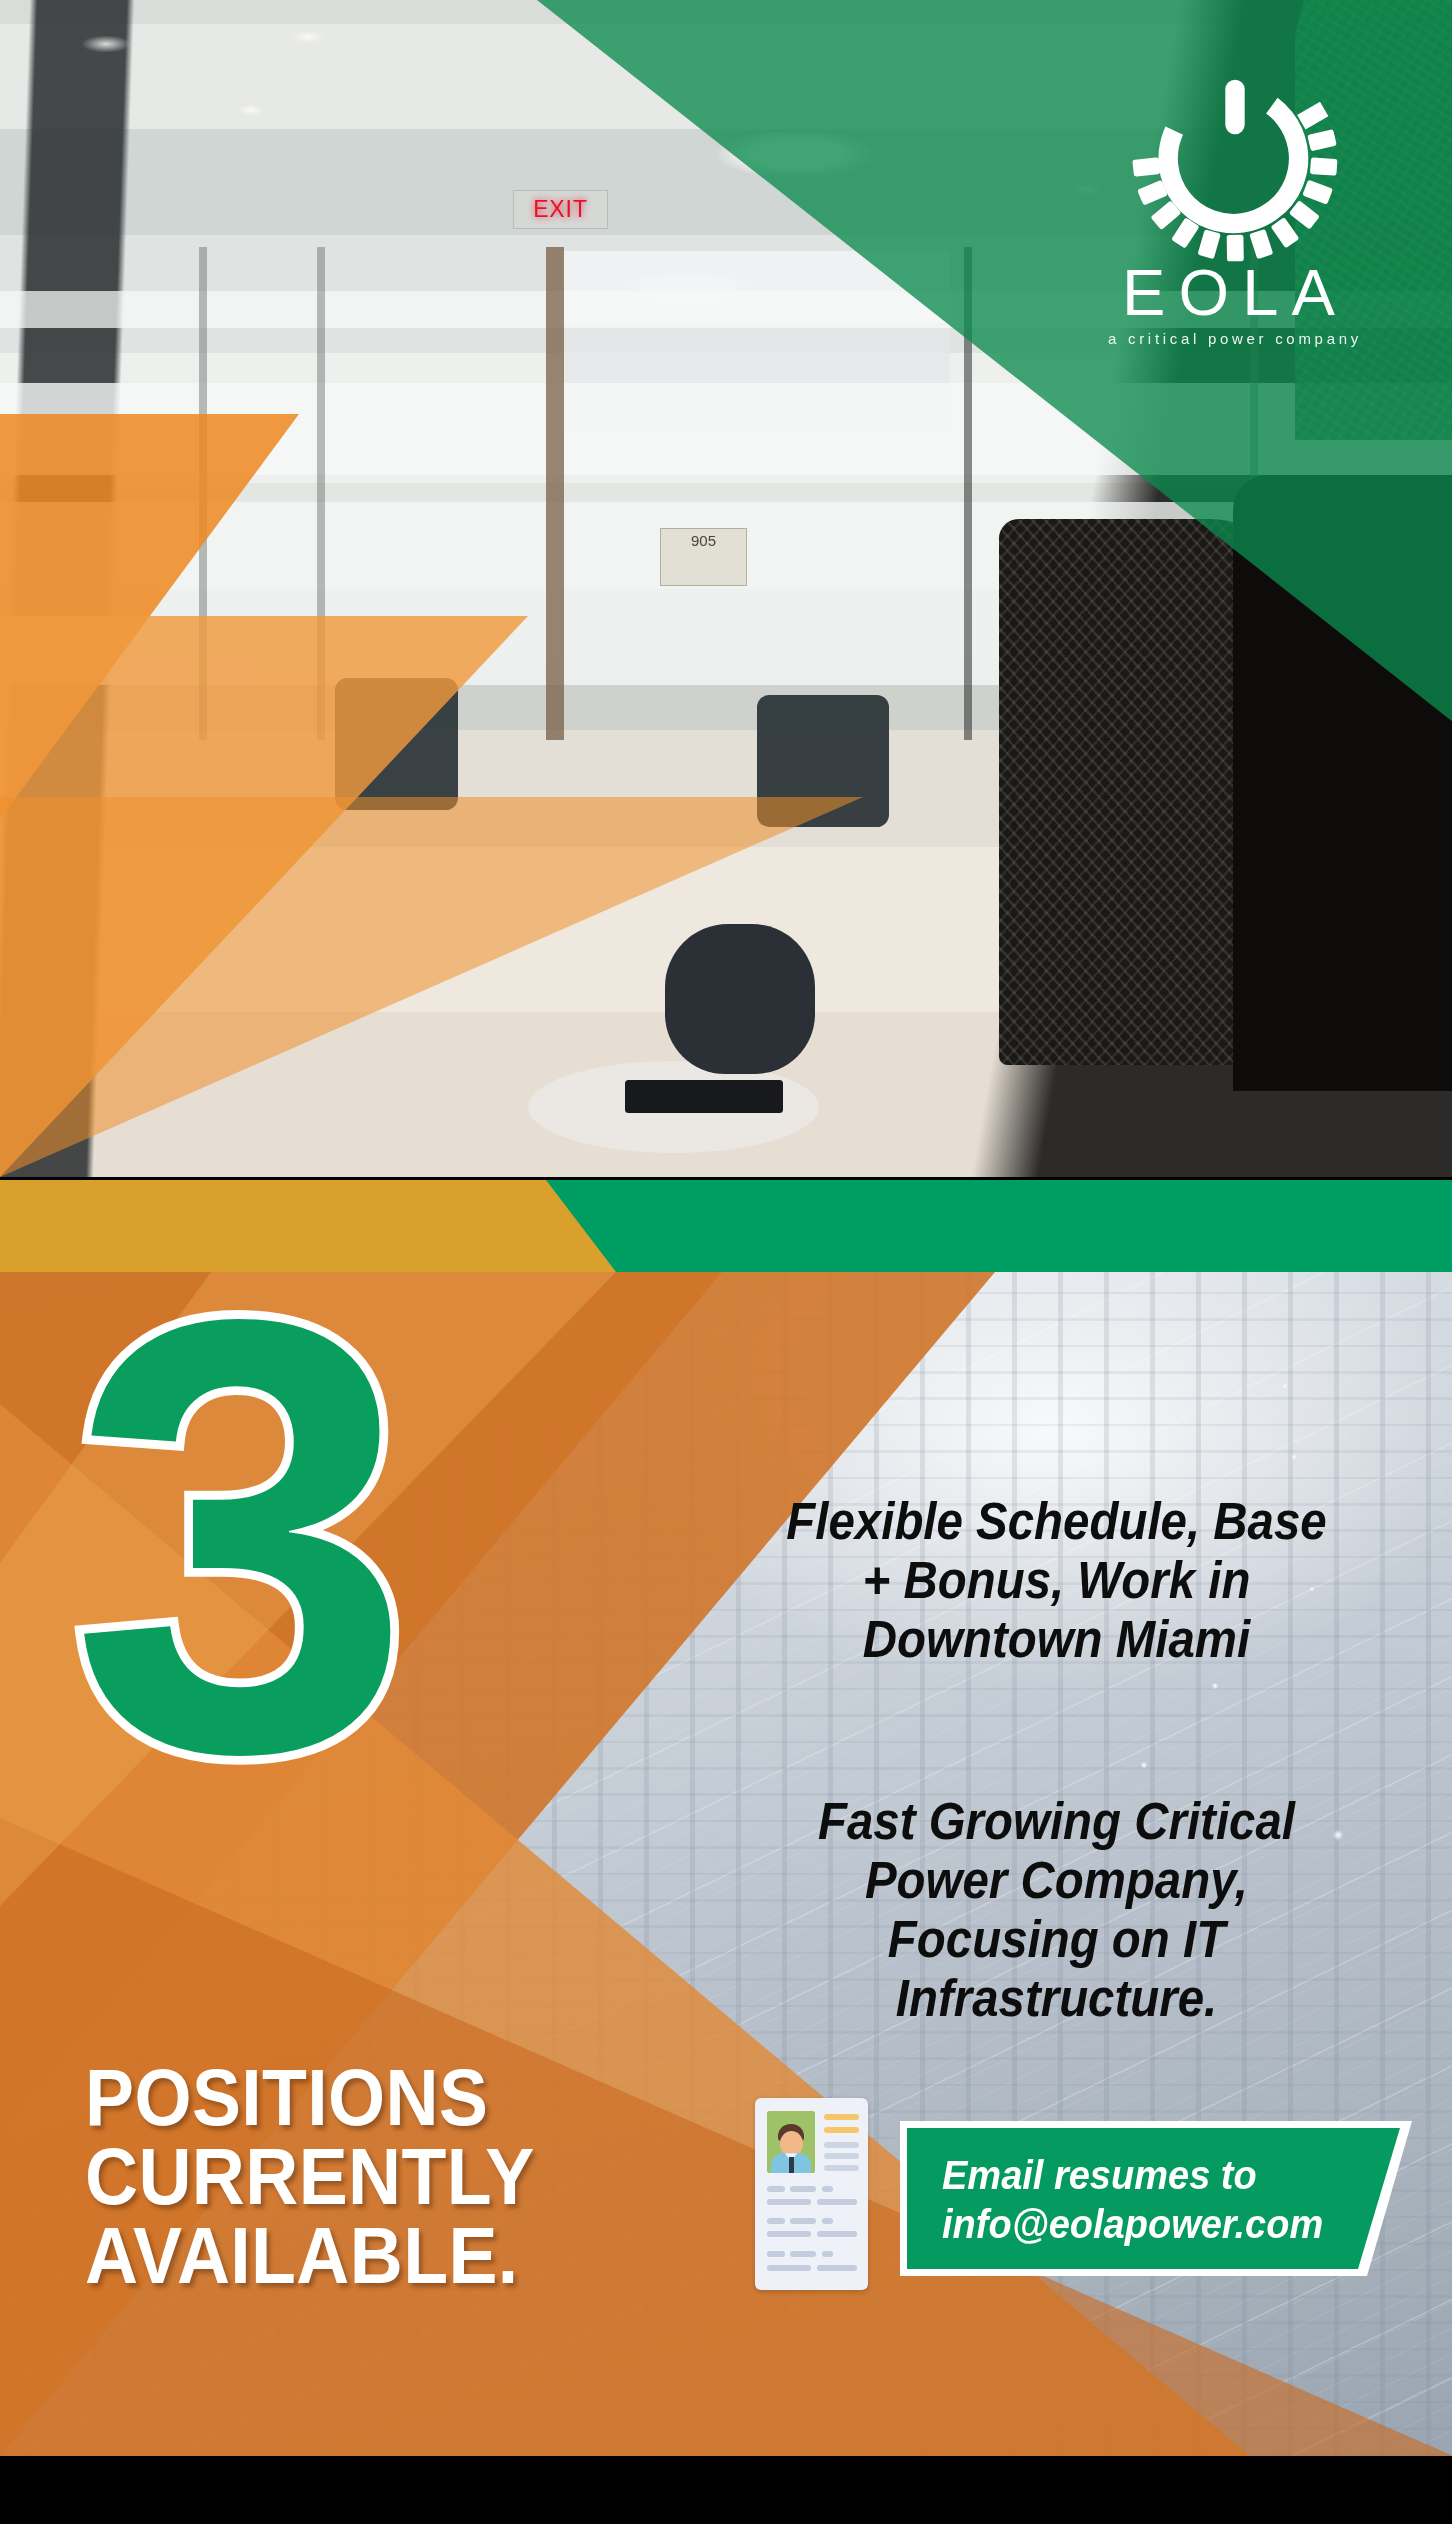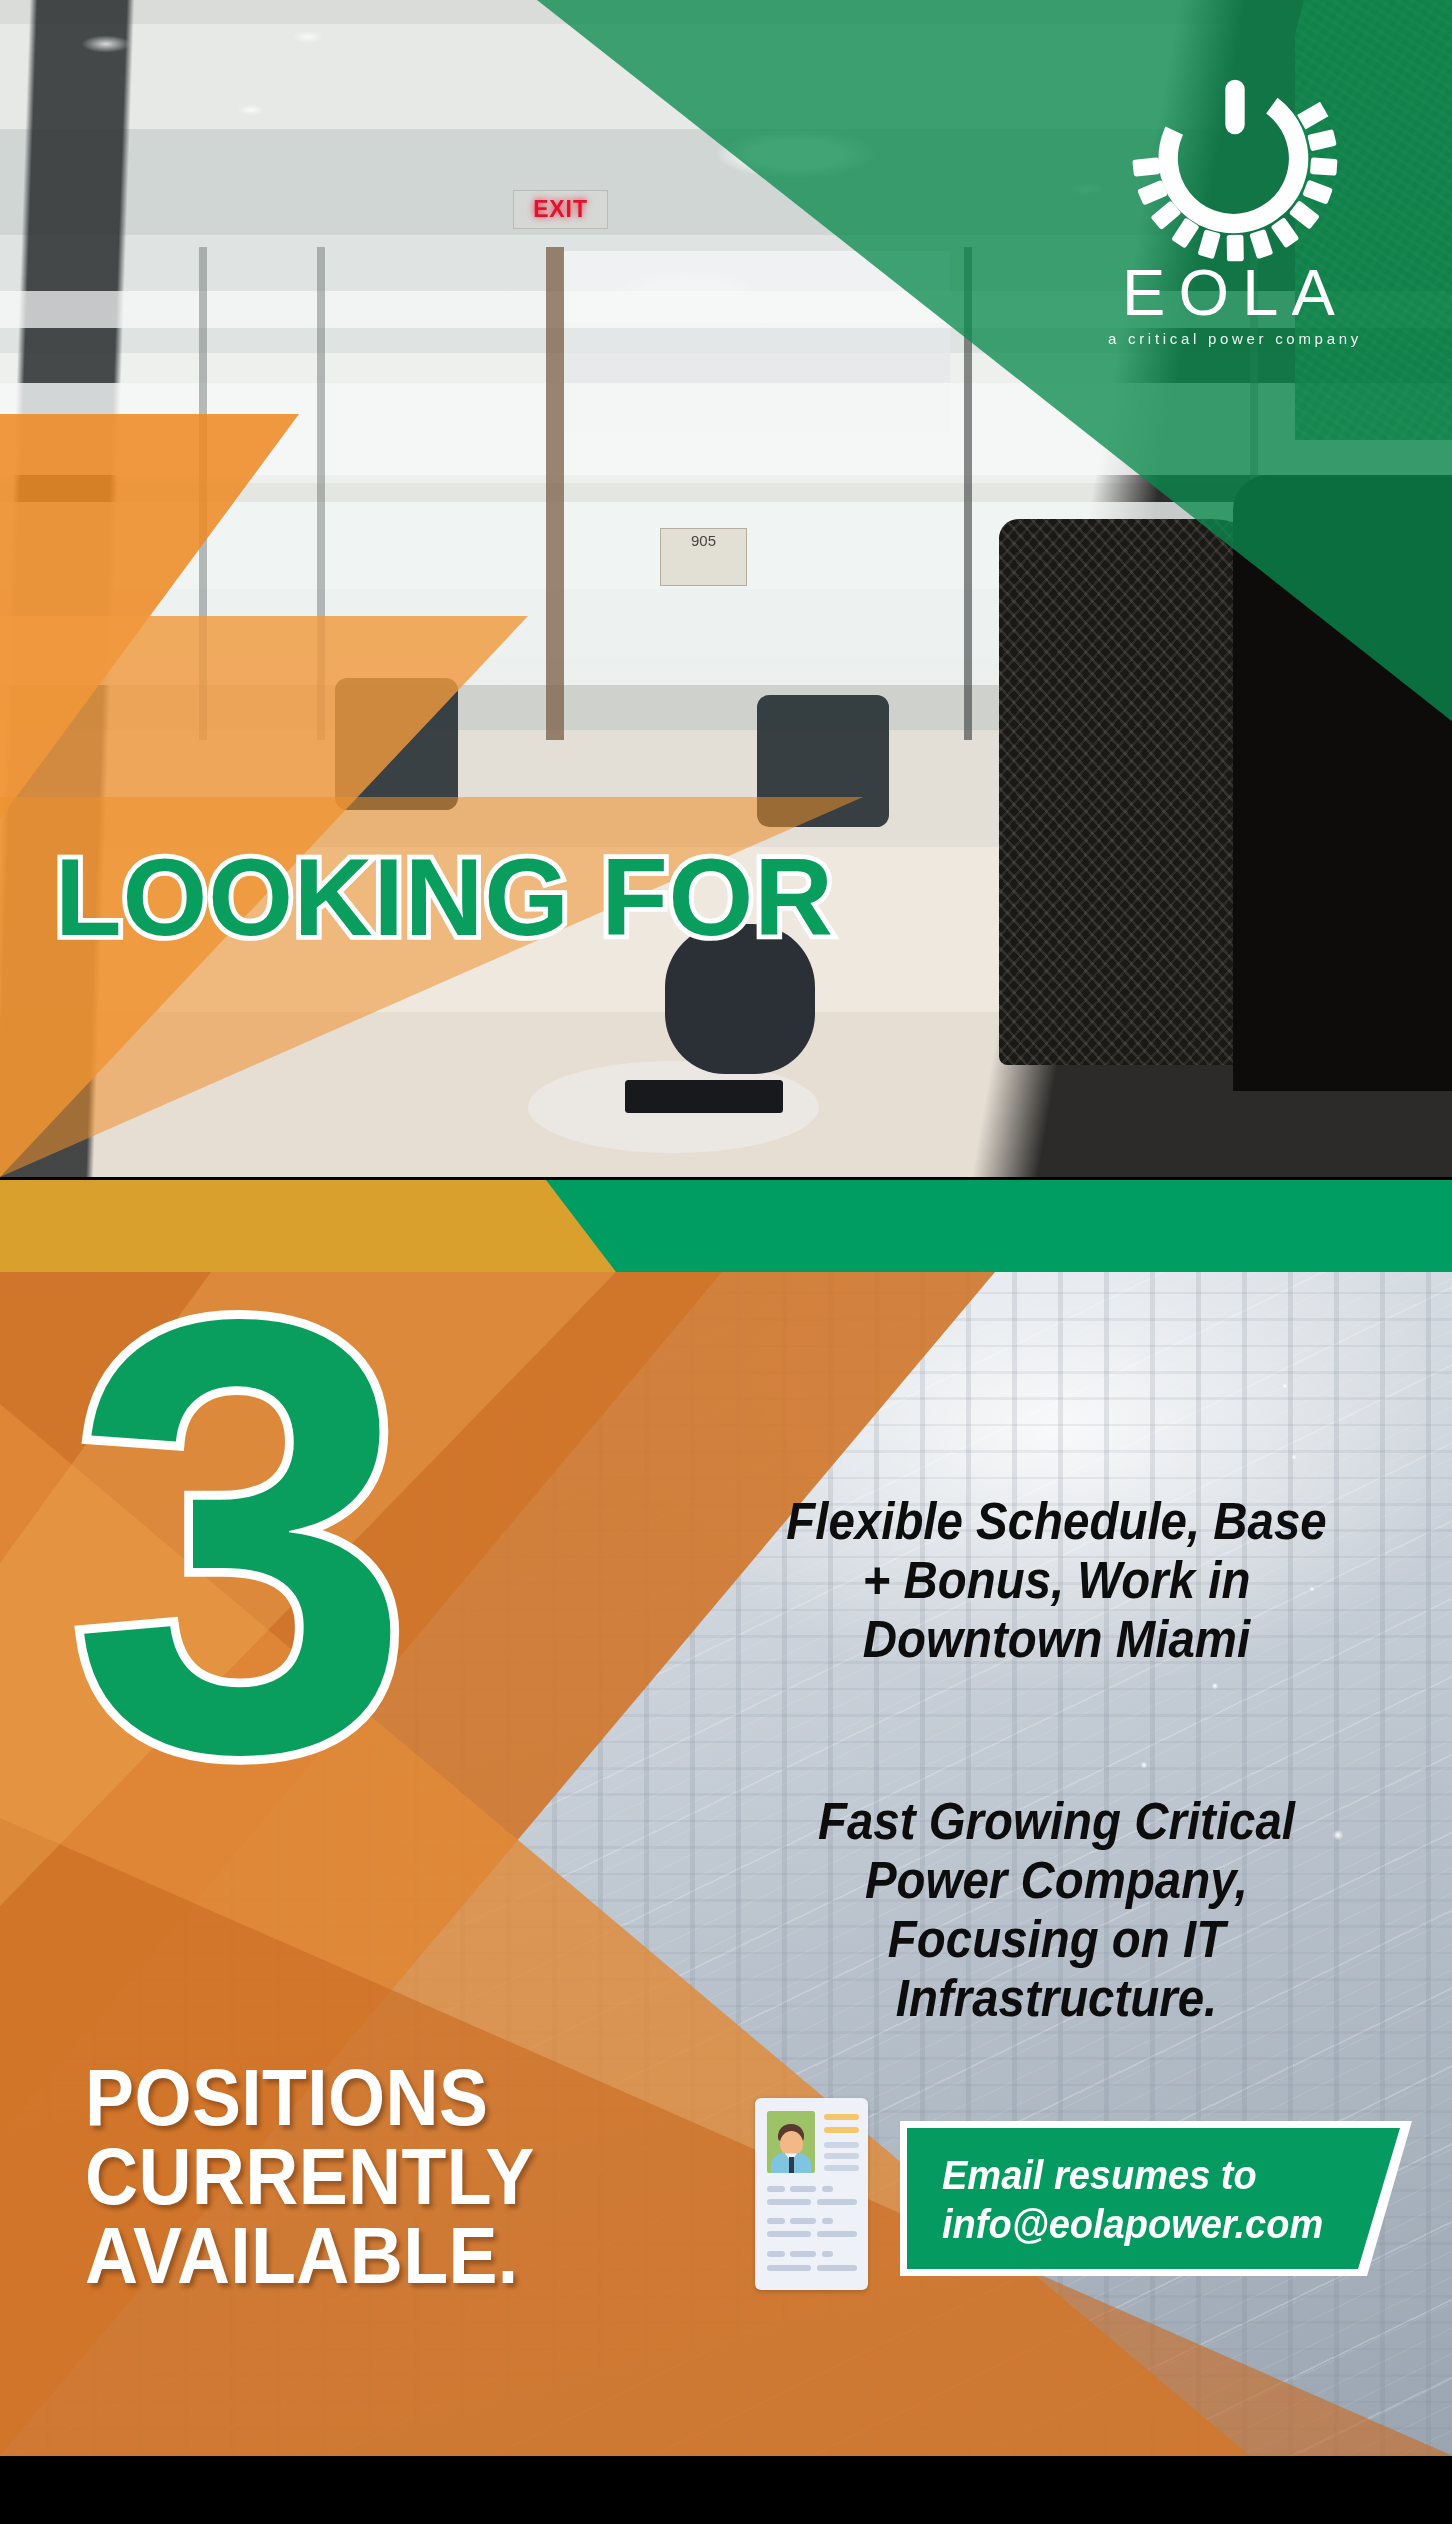--- a/index.html
+++ b/index.html
@@ -65,21 +65,21 @@
   .window-out{position:absolute;left:563px;top:251px;width:387px;height:180px;
     background:
       linear-gradient(180deg,#f2f4f6 0 40%,#e6e8ea 40% 100%),
       repeating-linear-gradient(90deg, rgba(160,170,185,.5) 0 3.5px, rgba(255,255,255,0) 3.5px 23px);
     opacity:.85;}
   .door-sign{position:absolute;left:660px;top:528px;width:85px;height:56px;background:rgba(225,220,210,.92);border:0.9px solid rgba(150,140,125,.6);}
   .door-sign:after{content:"905";position:absolute;left:0;right:0;top:2.6px;text-align:center;font-size:15px;color:#4a443c;}
   
   .exit-sign{position:absolute;left:513px;top:190px;width:93px;height:37px;background:#d6d8d6;border:1.8px solid #b9bcb9;
     display:flex;align-items:center;justify-content:center;}
-  .exit-sign span{color:#e4112b;font-weight:bold;font-size:23px;letter-spacing:0.9px;text-shadow:0 0 7px rgba(230,20,40,.9);}
+  .exit-sign span{color:#e4112b;font-weight:normal;font-size:23px;letter-spacing:0.9px;text-shadow:0 0 7px rgba(230,20,40,.9);}
   
   .blob{position:absolute;border-radius:50%/22%;background:rgba(32,36,40,.92);}
   .ottoman{left:665px;top:924px;width:150px;height:150px;border-radius:42% 42% 40% 40%;background:#2b3036;}
   .chairL{left:335px;top:678px;width:123px;height:132px;border-radius:12.3px;background:rgba(38,48,52,.9);}
   .chairR{left:757px;top:695px;width:132px;height:132px;border-radius:12.3px;background:rgba(36,46,50,.9);}
   .wicker{position:absolute;left:999px;top:519px;width:291px;height:546px;
     background:
       repeating-linear-gradient(48deg, rgba(255,255,255,.10) 0 2.6px, rgba(0,0,0,0) 2.6px 9.7px),
       repeating-linear-gradient(-48deg, rgba(255,255,255,.08) 0 2.6px, rgba(0,0,0,0) 2.6px 9.7px),
       #1b1916;
@@ -367,21 +367,20 @@
               <polygon points="110,2 129,2 129,32 110,32"></polygon>
             </g>
         </g>
       </svg>
     </div>
     <div class="logo-word">EOLA</div>
     <div class="logo-tag">a critical power company</div>
   </div>
 
   <div class="headline">
-    <span class="l1">LOOKING FOR</span>
   </div>
 
   <div class="divider"></div>
   <div class="divider-orange"></div>
 
   <div class="bottom-section">
     <div class="dc-photo"></div>
     <div class="dc-racks"></div>
     <div class="dc-dots"></div>
     <div class="orange-big"></div>

